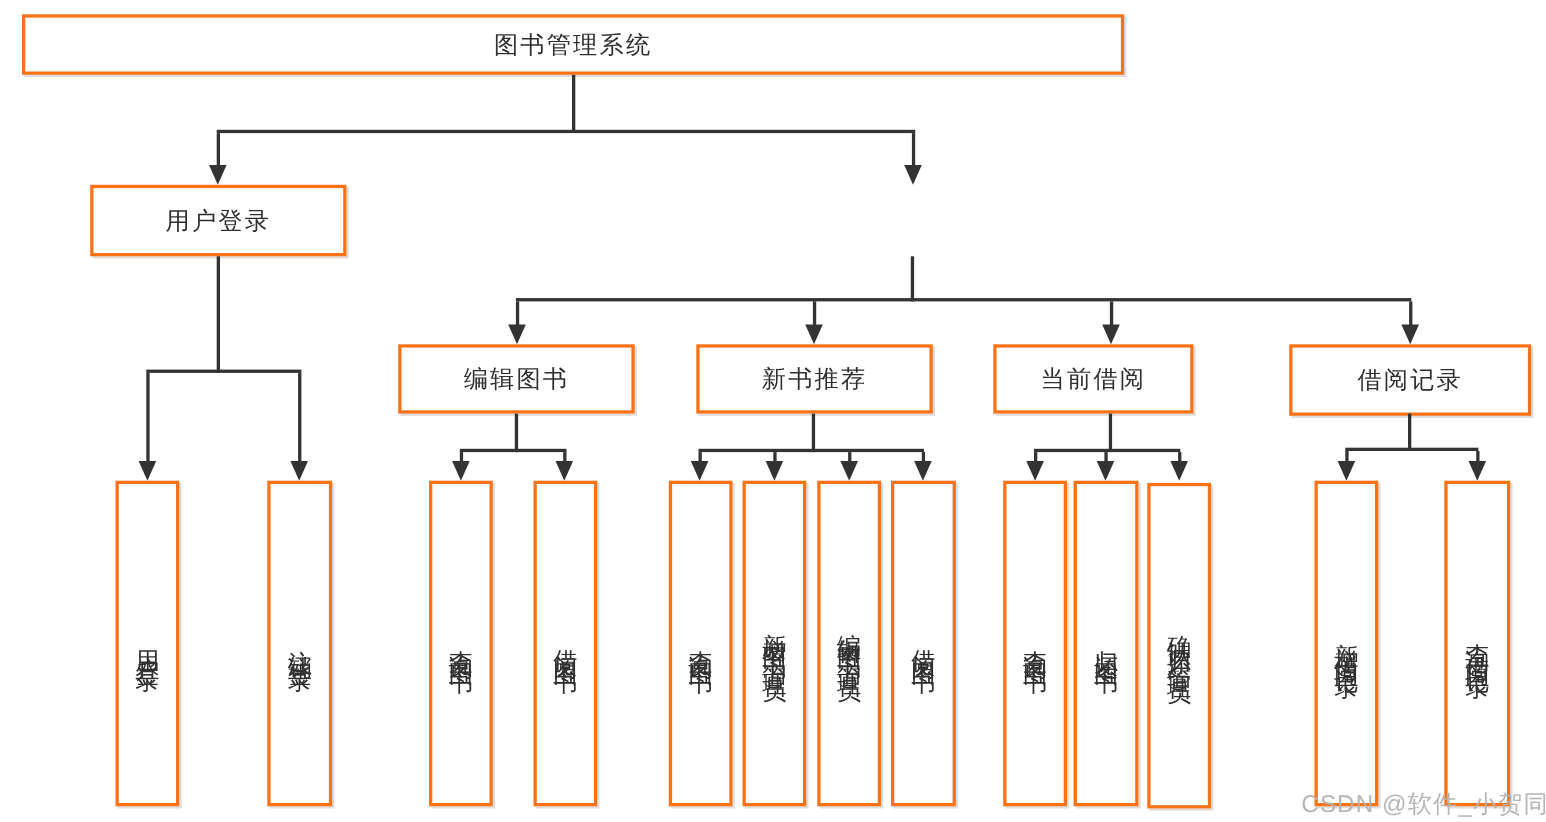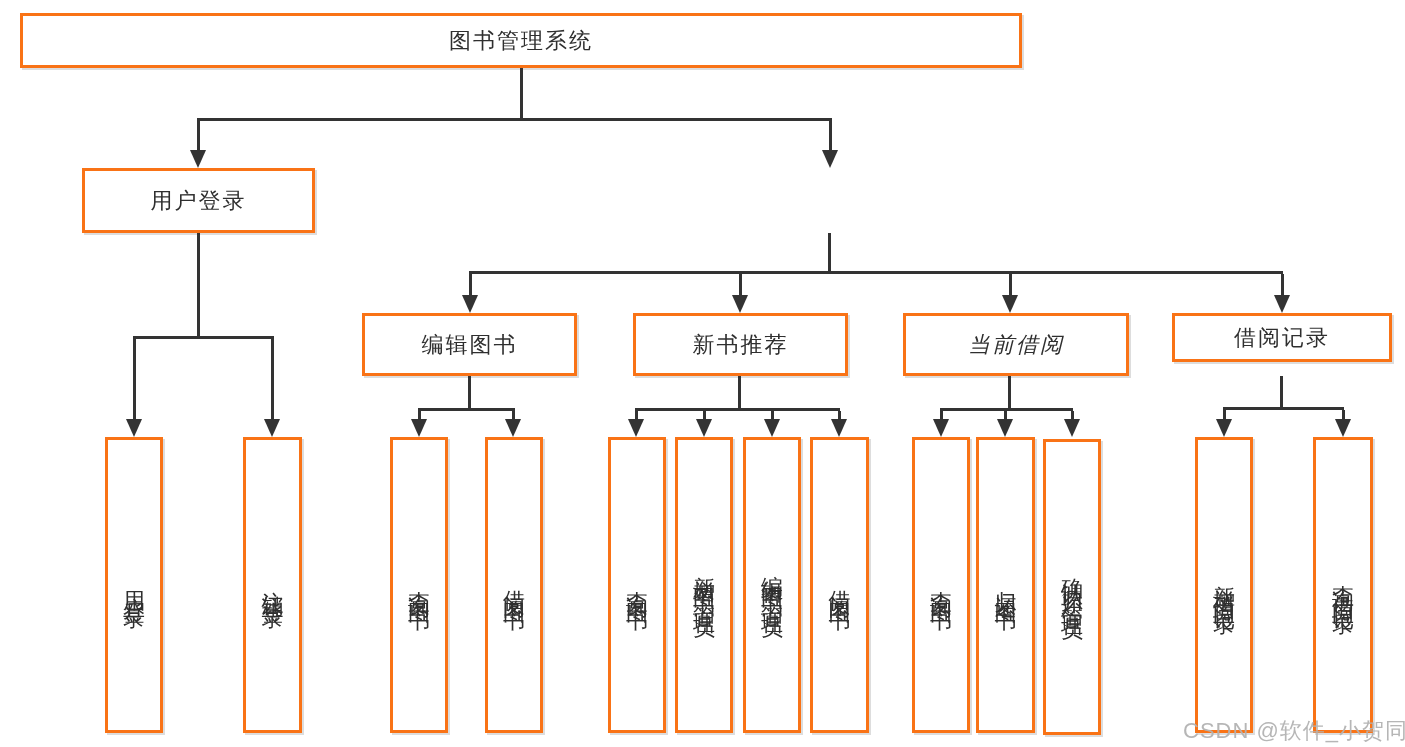--- a/index.html
+++ b/index.html
@@ -108,24 +108,24 @@
   <div class="arrowhead" style="left:1002px; top:295px;"></div>
   <div class="vline" style="left:1281px; top:274px; height:23px;"></div>
   <div class="arrowhead" style="left:1274px; top:295px;"></div>
 
   <div class="box hbox" style="left:362px; top:313px; width:215px; height:63px;">
     <span>编辑图书</span>
   </div>
   <div class="box hbox" style="left:633px; top:313px; width:215px; height:63px;">
     <span>新书推荐</span>
   </div>
-  <div class="box hbox" style="left:903px; top:313px; width:226px; height:63px;font-style:italic;">
+  <div class="box hbox" style="left:903px; top:313px; width:182px; height:63px;">
     <span>当前借阅</span>
   </div>
-  <div class="box hbox" style="left:1172px; top:313px; width:220px; height:49px;text-align:right;">
+  <div class="box hbox" style="left:1172px; top:313px; width:220px; height:65px;text-align:right;">
     <span>借阅记录</span>
   </div>
 
   <div class="vline" style="left:468px; top:376px; height:35px;"></div>
   <div class="hline" style="left:418px; top:408px; width:97px;"></div>
   <div class="vline" style="left:418px; top:411px; height:10px;"></div>
   <div class="arrowhead" style="left:411px; top:419px;"></div>
   <div class="vline" style="left:512px; top:411px; height:10px;"></div>
   <div class="arrowhead" style="left:505px; top:419px;"></div>
 

